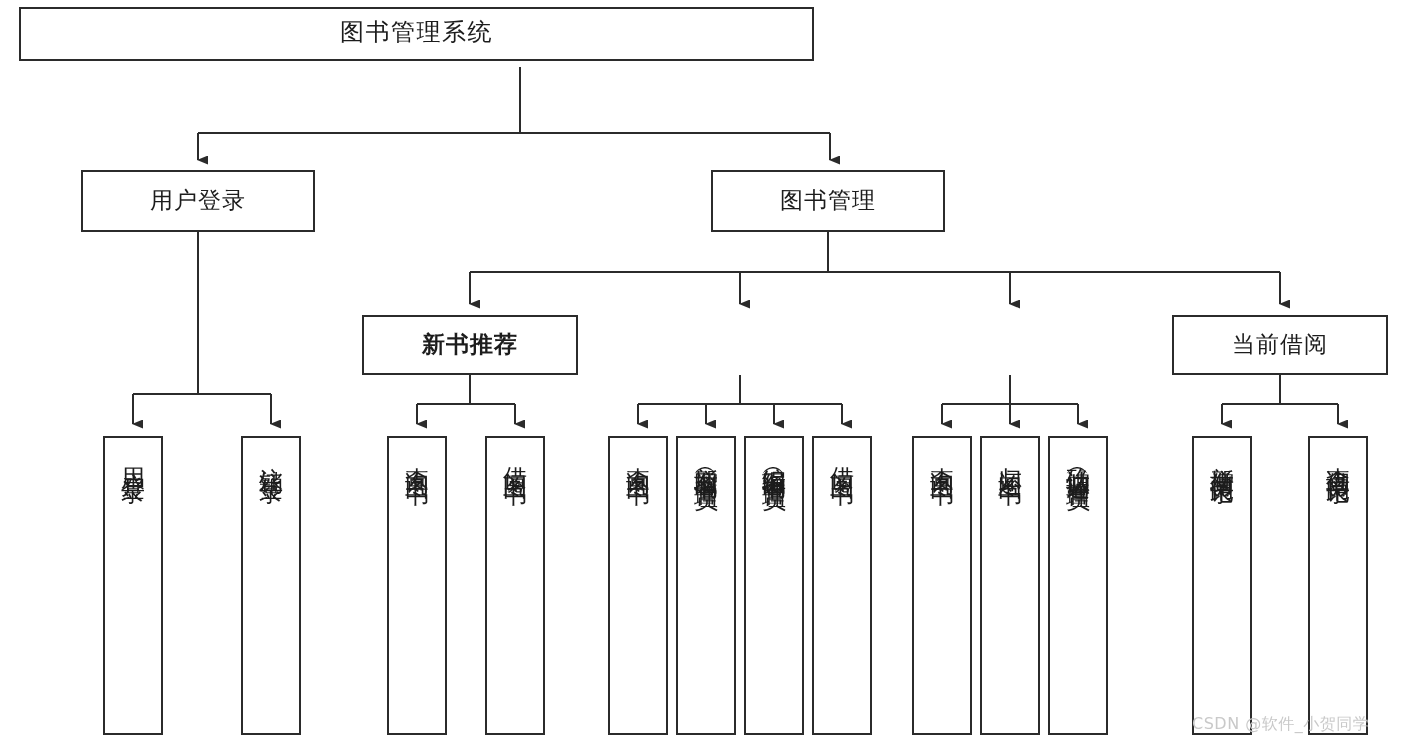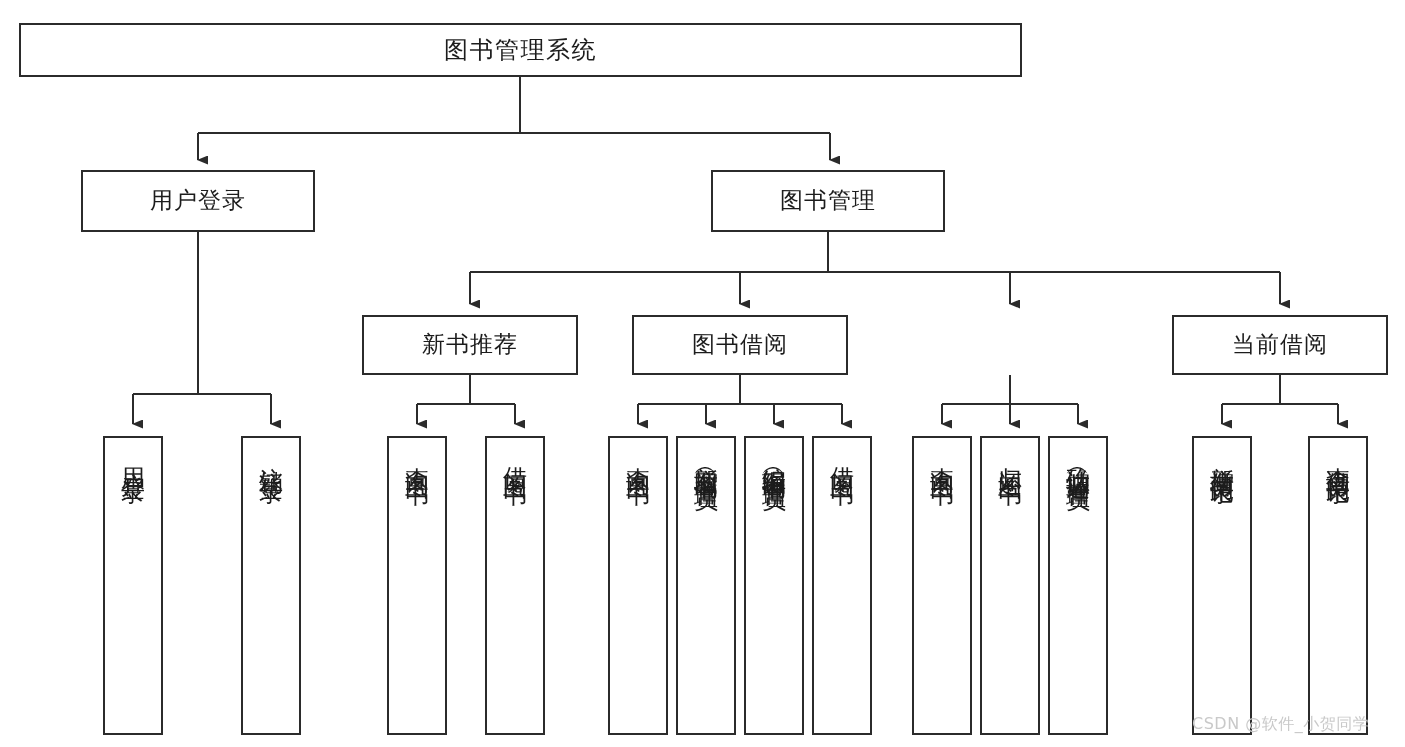--- a/index.html
+++ b/index.html
@@ -122,39 +122,36 @@
       <path d="M1010,404 L1010,424" marker-end="url(#arrowhead)"></path>
       <path d="M1078,404 L1078,424" marker-end="url(#arrowhead)"></path>
 
       <path d="M1280,375 L1280,404"></path>
       <path d="M1222,404 L1338,404"></path>
       <path d="M1222,404 L1222,424" marker-end="url(#arrowhead)"></path>
       <path d="M1338,404 L1338,424" marker-end="url(#arrowhead)"></path>
     </g>
   </svg>
 
-  <div class="node horiz" id="node-root" style="left:19px; top:23px; width:1003px; height:54px;">
+  <div class="node horiz" id="node-root" style="left:19px; top:7px; width:795px; height:54px;font-family:Liberation Mono, monospace;">
     <span class="node-label">图书管理系统</span>
   </div>
 
   <div class="node horiz" style="left:81px; top:170px; width:234px; height:62px;">
     <span class="node-label">用户登录</span>
   </div>
 
   <div class="node horiz" style="left:711px; top:170px; width:234px; height:62px;">
     <span class="node-label">图书管理</span>
   </div>
 
-  <div class="node horiz" style="left:362px; top:315px; width:216px; height:60px;">
+  <div class="node horiz" style="left:362px; top:315px; width:216px; height:60px;font-weight:bold;">
     <span class="node-label">新书推荐</span>
   </div>
 
-  <div class="node horiz" style="left:632px; top:315px; width:216px; height:60px;">
-    <span class="node-label">图书借阅</span>
-  </div>
 
 
   <div class="node horiz" style="left:1172px; top:315px; width:216px; height:60px;">
     <span class="node-label">当前借阅</span>
   </div>
 
   <div class="node vert" style="left:103px; top:436px; width:60px; height:299px;">
     <span class="node-label">用户登录</span>
   </div>
 

